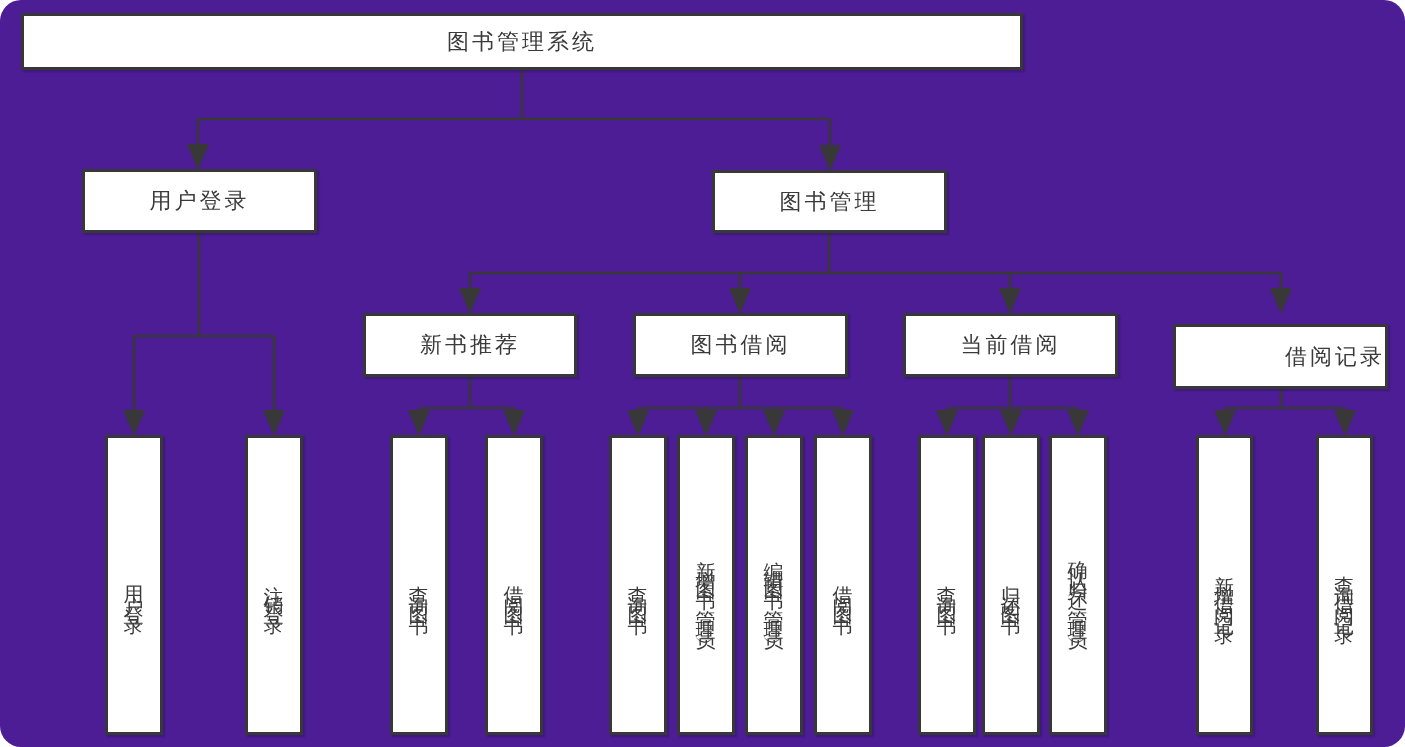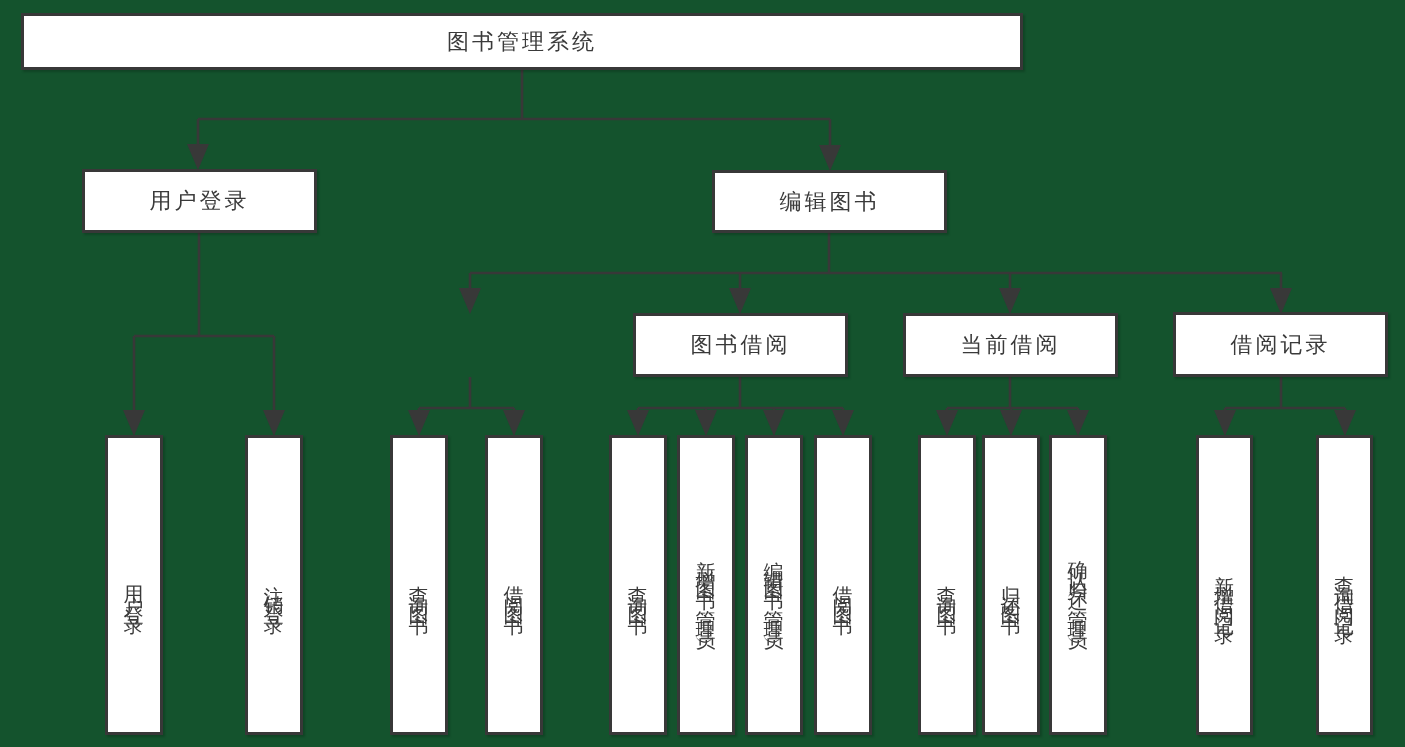--- a/index.html
+++ b/index.html
@@ -1,18 +1,18 @@
 <!DOCTYPE html>
 <html><head>
 <meta charset="utf-8">
 <style>
   html,body{margin:0;padding:0;background:#ffffff;}
   #canvas{
-    position:relative;width:1405px;height:747px;background:#14532d;overflow:hidden;
-    font-family:"Liberation Sans","DejaVu Sans",sans-serif;color:#3a3a3a;
+    position:relative;width:1405px;height:747px;background:#4c1d95;overflow:hidden;
+    font-family:"Liberation Sans","DejaVu Sans",sans-serif;color:#3a3a3a;border-radius:21px;
   }
   #wires{position:absolute;left:0;top:0;width:1405px;height:747px;}
   .node{
     position:absolute;background:#ffffff;border:3px solid #383838;
     box-sizing:border-box;display:flex;align-items:center;justify-content:center;
     box-shadow:2px 2px 2px rgba(0,0,0,0.18);
   }
   .hlabel{font-size:22px;letter-spacing:3px;white-space:nowrap;}
   .leaf .vlabel{
     writing-mode:vertical-rl;text-orientation:mixed;
@@ -62,30 +62,33 @@
   </svg>
 
   <div class="node" style="left:21px;top:13px;width:1002px;height:57px;">
     <span class="hlabel">图书管理系统</span>
   </div>
 
   <div class="node" style="left:82px;top:169px;width:235px;height:64px;">
     <span class="hlabel">用户登录</span>
   </div>
   <div class="node" style="left:712px;top:170px;width:235px;height:63px;">
-    <span class="hlabel">编辑图书</span>
+    <span class="hlabel">图书管理</span>
   </div>
 
+  <div class="node" style="left:363px;top:313px;width:214px;height:64px;">
+    <span class="hlabel">新书推荐</span>
+  </div>
   <div class="node" style="left:633px;top:313px;width:215px;height:64px;text-align:right;">
     <span class="hlabel">图书借阅</span>
   </div>
   <div class="node" style="left:903px;top:313px;width:215px;height:64px;font-family:Liberation Serif, serif;">
     <span class="hlabel">当前借阅</span>
   </div>
-  <div class="node" style="left:1173px;top:312px;width:215px;height:65px;">
+  <div class="node" style="left:1173px;top:324px;width:215px;height:65px;justify-content:flex-end;">
     <span class="hlabel">借阅记录</span>
   </div>
 
   <div class="node leaf" style="left:105px;">
     <span class="vlabel">用户登录</span>
   </div>
   <div class="node leaf" style="left:245px;">
     <span class="vlabel">注销登录</span>
   </div>
 

